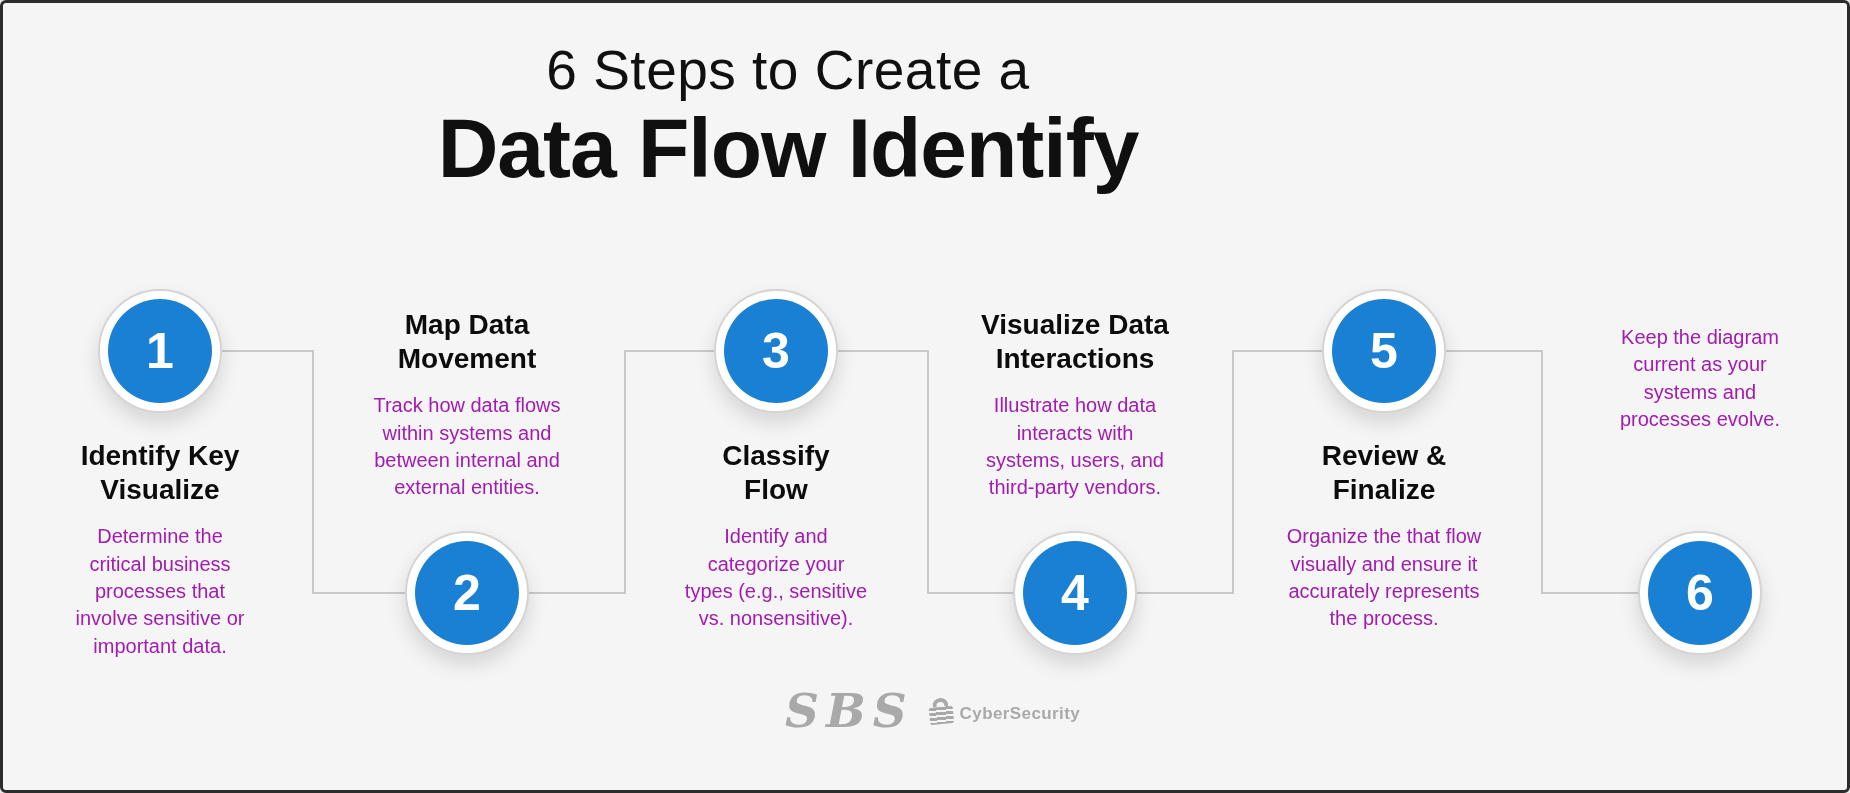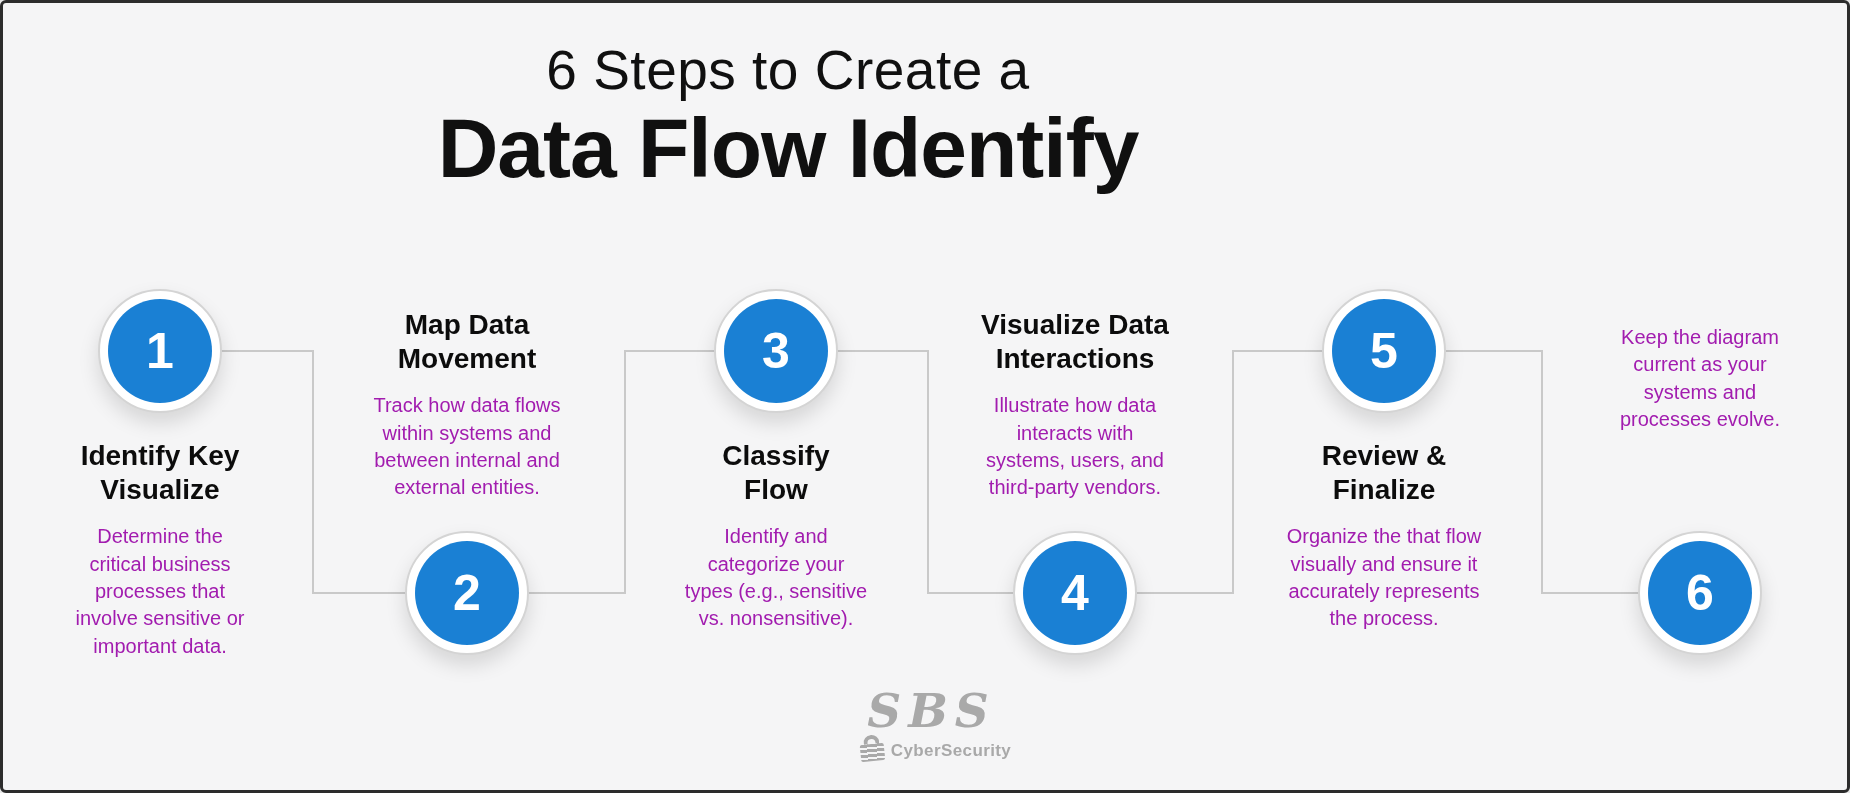--- a/index.html
+++ b/index.html
@@ -63,21 +63,21 @@
   .step-col.even .step-heading { }
 
   .step-body {
     font-size:20px; font-weight:400; color:#a21caf;
     line-height:1.37; white-space:pre-line; margin-top:16px;
   }
 
   
   .logo-block {
     position:absolute; top:684px; left:775px; width:300px;
-    display:flex; flex-direction:column; align-items:center;
+    display:flex; align-items:center;
     color:#a9a9a9;
   }
   .logo-brand {
     font-family:"DejaVu Serif","Liberation Serif",serif;
     font-style:italic; font-weight:700;
     font-size:47px; line-height:1; letter-spacing:7px;
     padding-left:7px;
   }
   .logo-row {
     display:flex; align-items:flex-end; gap:6px; margin-top:1px;

